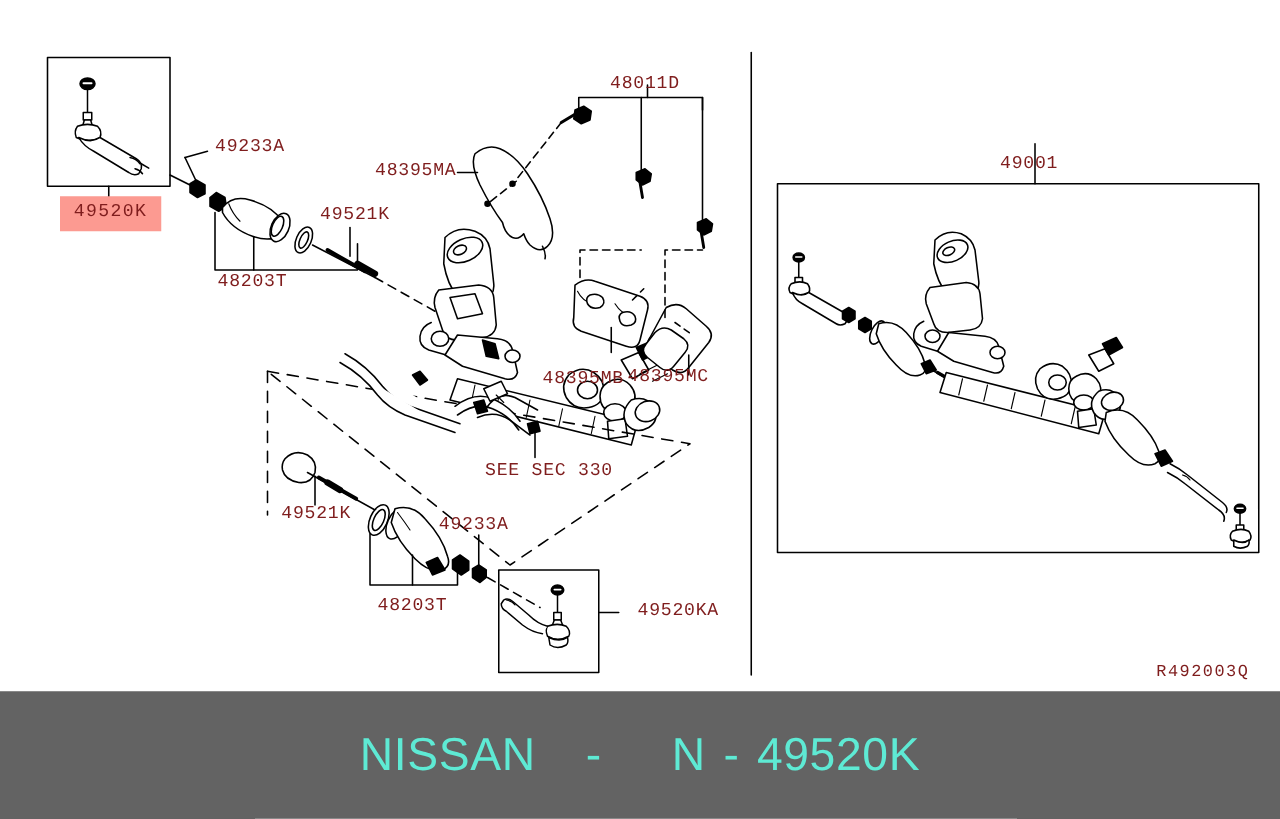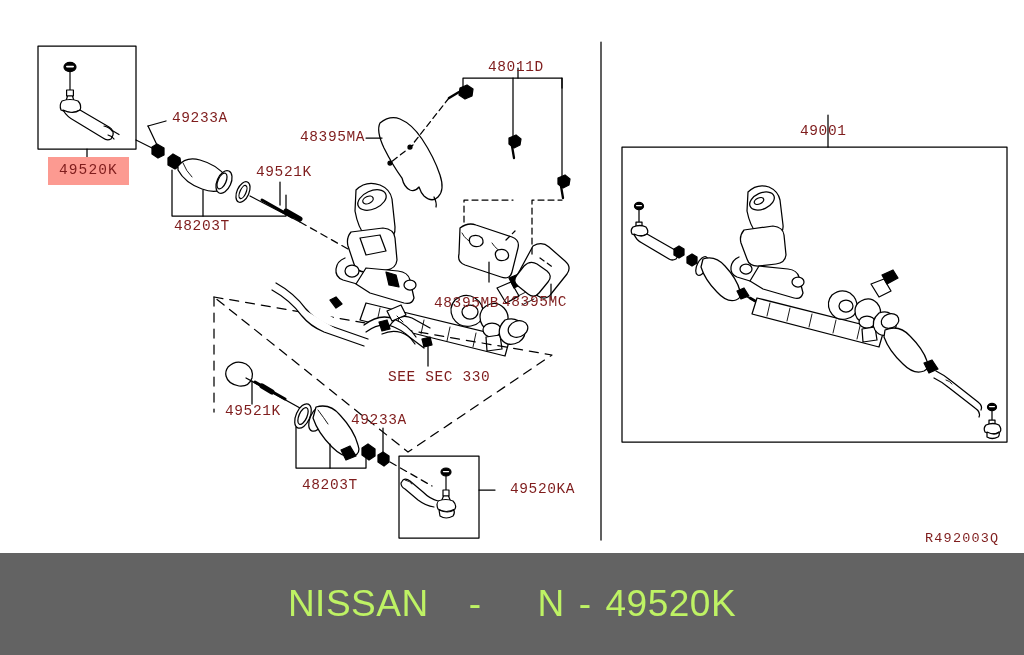--- a/index.html
+++ b/index.html
@@ -35,21 +35,21 @@
   }
 
   
   #footer{
     position:absolute;left:0;top:553px;width:1024px;height:102px;
     background:#636363;
   }
   #footer-text{
     position:absolute;left:0;top:0;width:1024px;height:102px;
     display:flex;align-items:center;justify-content:center;
-    color:#bef264;
+    color:#5eead4;
     font-family:"Liberation Sans", sans-serif;
     font-size:37px;
     letter-spacing:0.5px;
     white-space:pre;
   }
   .f-seg{display:inline-block;}
   .f-gap-lg{display:inline-block;width:26px;}
   .f-gap-md{display:inline-block;width:14px;}
   .f-gap-xl{display:inline-block;width:42px;}
 </style>

